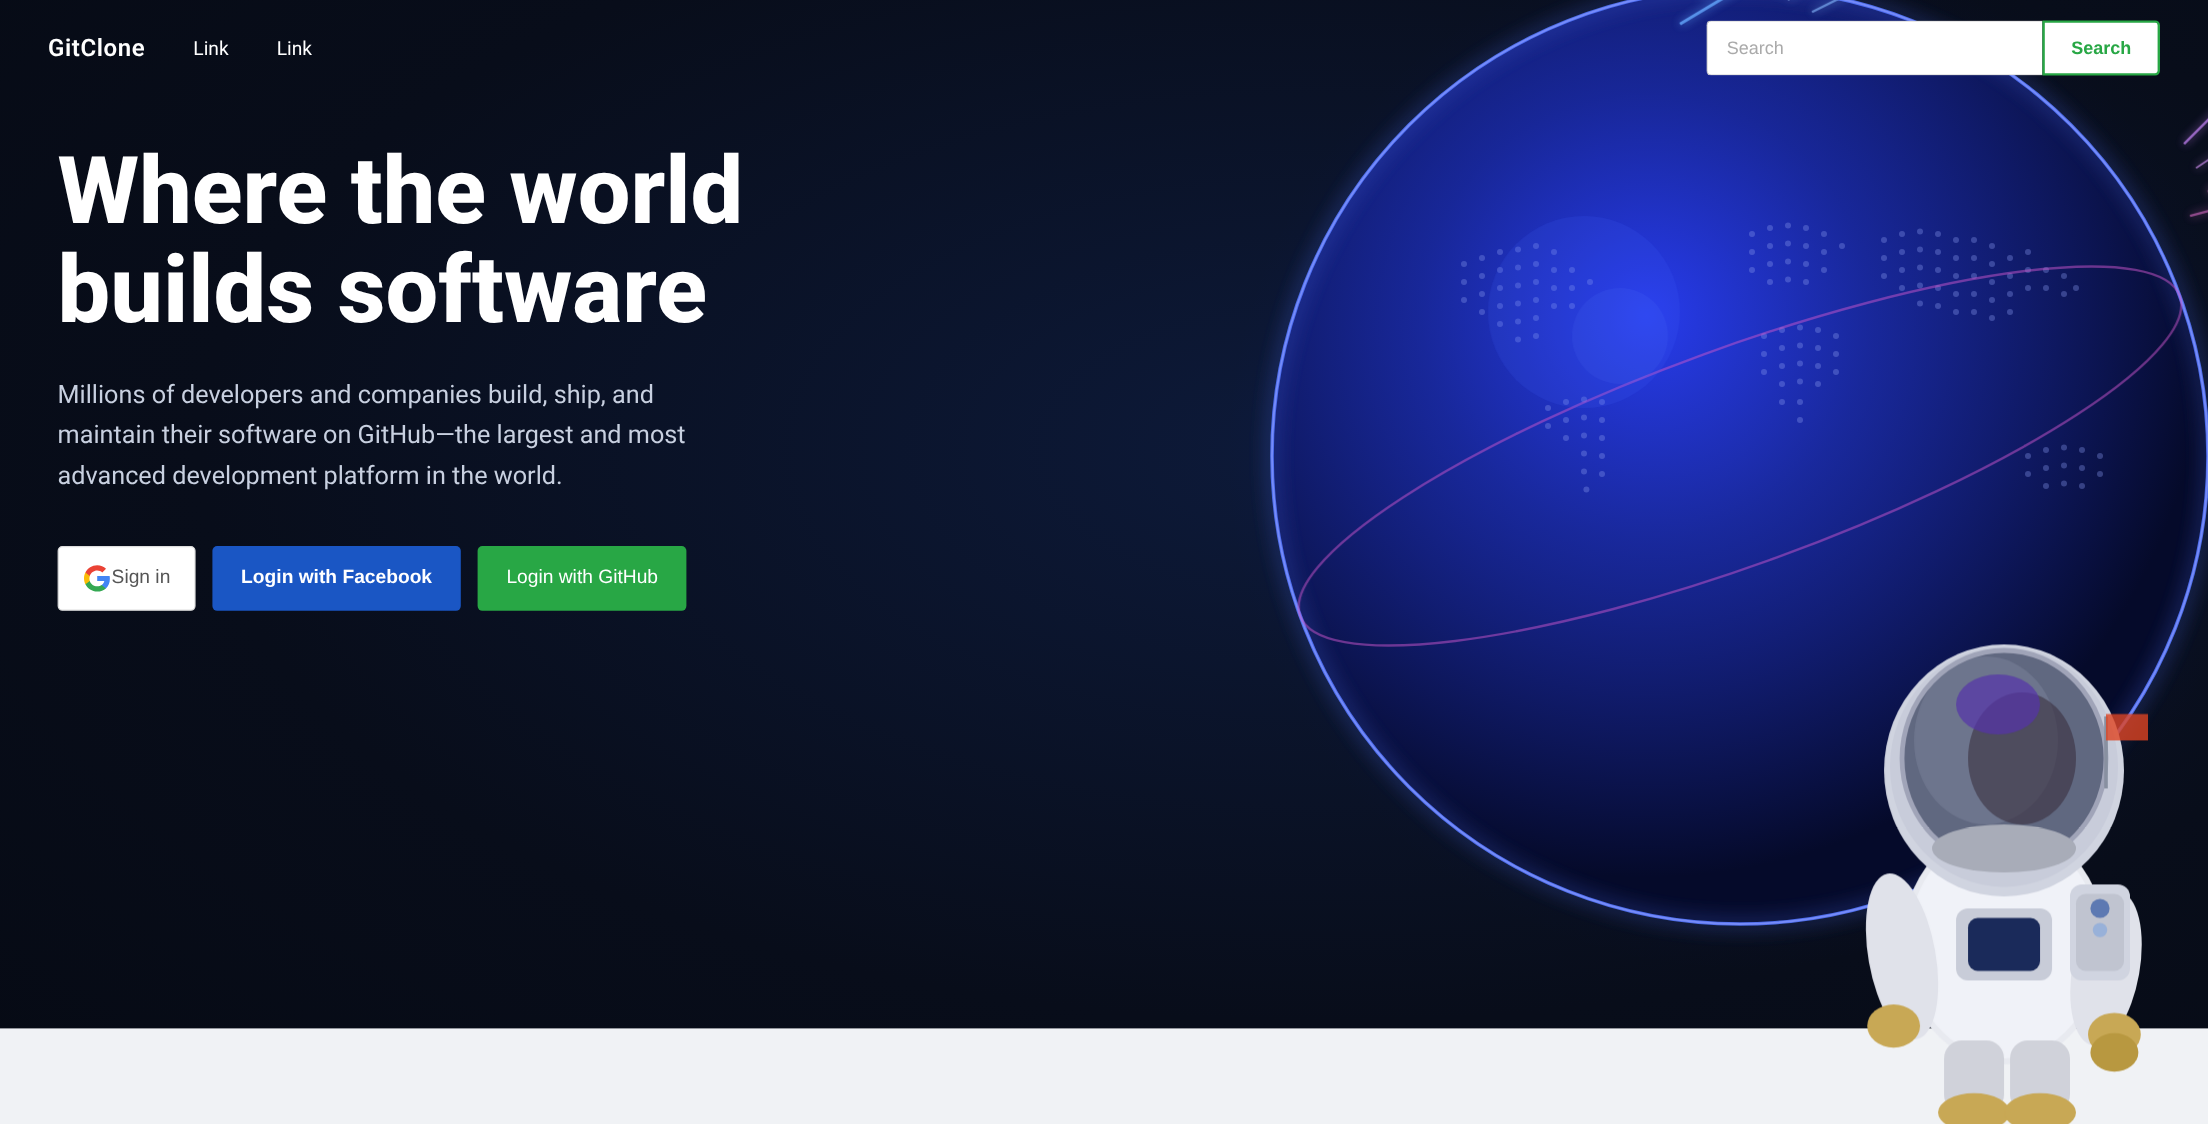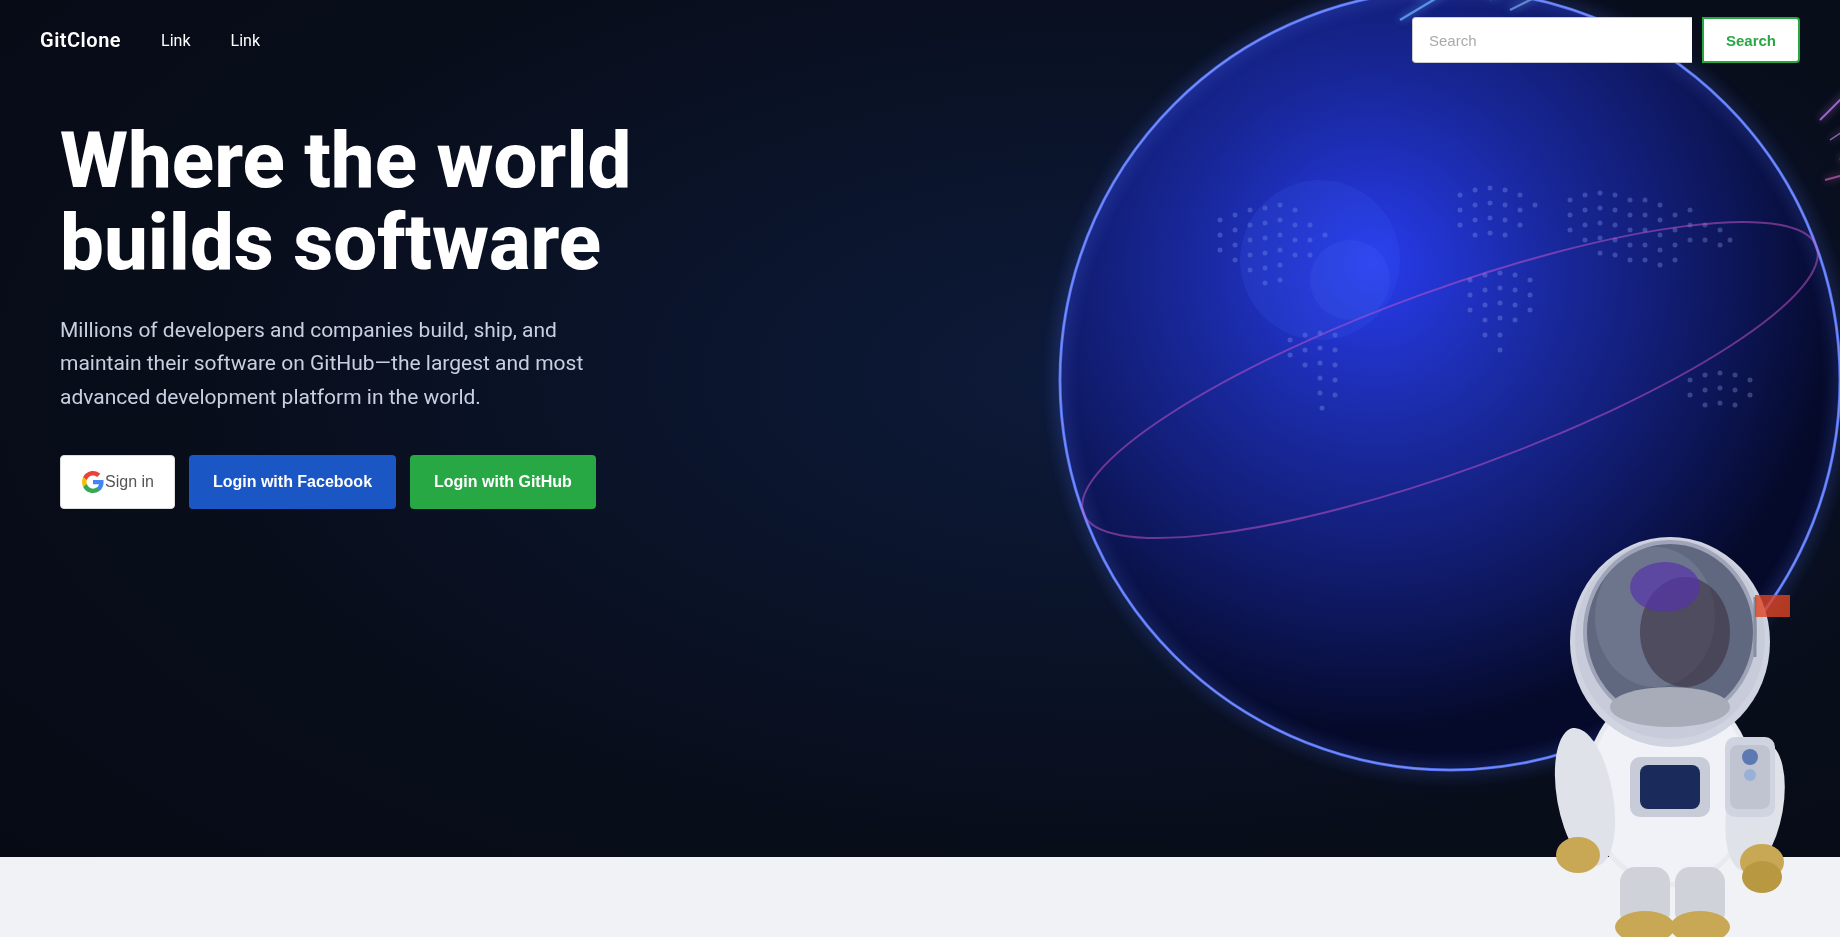--- a/index.html
+++ b/index.html
@@ -80,21 +80,21 @@
     .nav-link {
       color: #ffffff;
       font-size: 16px;
       text-decoration: none;
       cursor: pointer;
     }
 
     .nav-right {
       display: flex;
       align-items: center;
-      gap: 10px;
+      gap: 0;
     }
 
     .search-input {
       width: 280px;
       height: 46px;
       background: #ffffff;
       border: 1px solid #ccc;
       border-right: none;
       padding: 0 16px;
       font-size: 15px;
@@ -117,21 +117,21 @@
       font-weight: 600;
       cursor: pointer;
       border-radius: 0 4px 4px 0;
       white-space: nowrap;
     }
 
     
     .hero {
       position: absolute;
       top: 100px;
-      left: 30px;
+      left: 18px;
       max-width: 680px;
       z-index: 5;
       padding: 20px 20px 20px 30px;
     }
 
     .hero-title {
       font-size: 78px;
       font-weight: 800;
       color: #ffffff;
       line-height: 1.05;
@@ -188,21 +188,21 @@
     }
 
     .github-btn {
       height: 54px;
       padding: 0 24px;
       background: #28a745;
       color: #ffffff;
       border: none;
       border-radius: 4px;
       font-size: 16px;
-      font-weight: 700;
+      font-weight: 400;
       cursor: pointer;
       white-space: nowrap;
     }
 
     
     .bottom-strip {
       position: absolute;
       bottom: 0;
       left: 0;
       right: 0;

